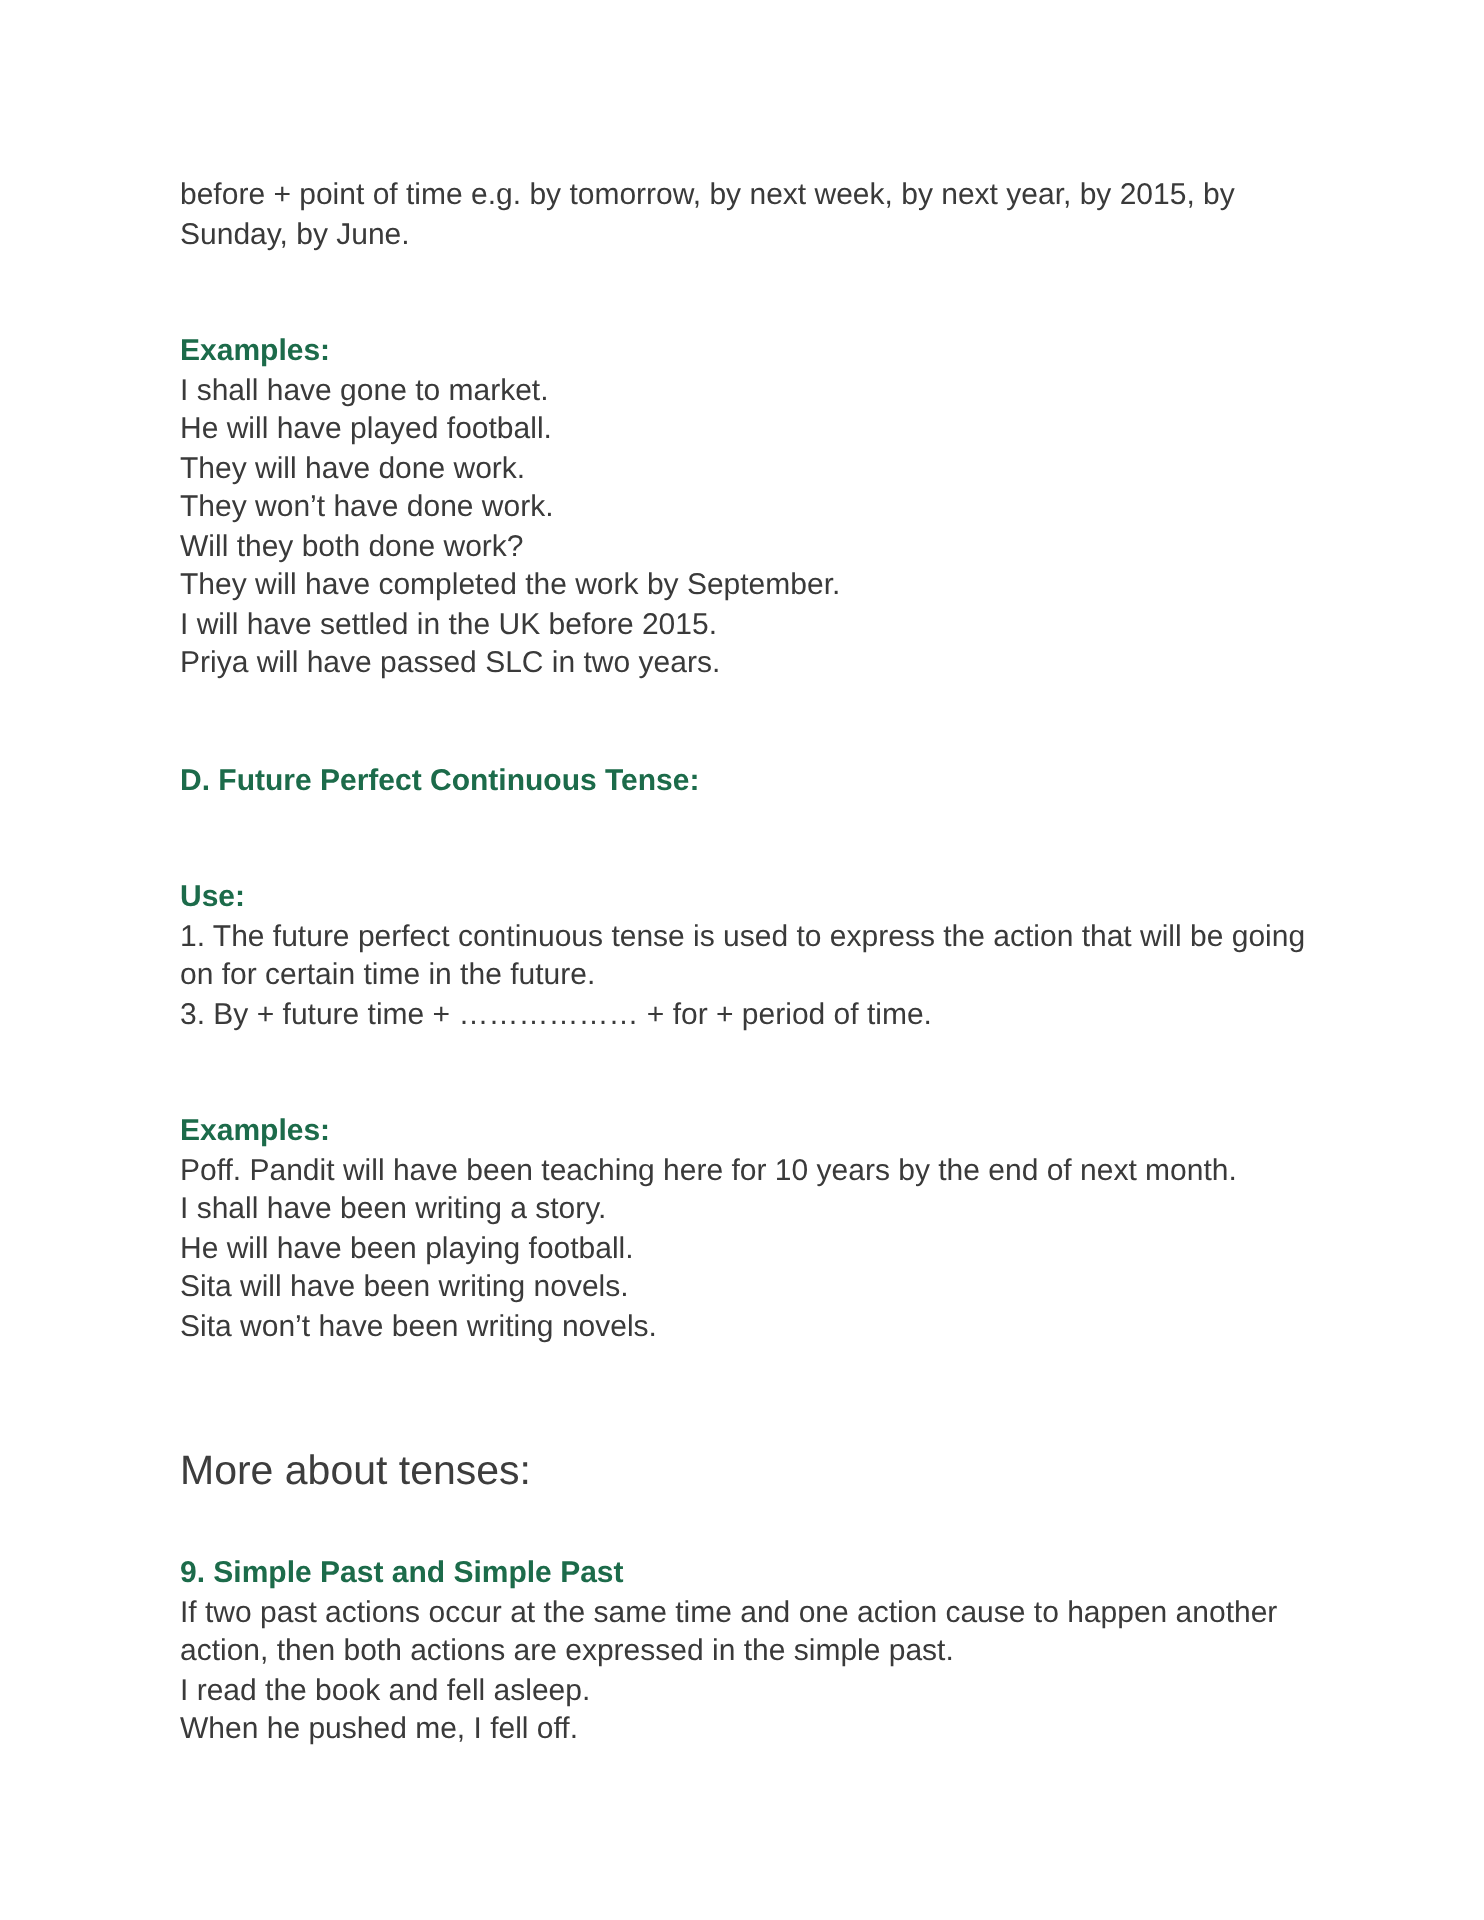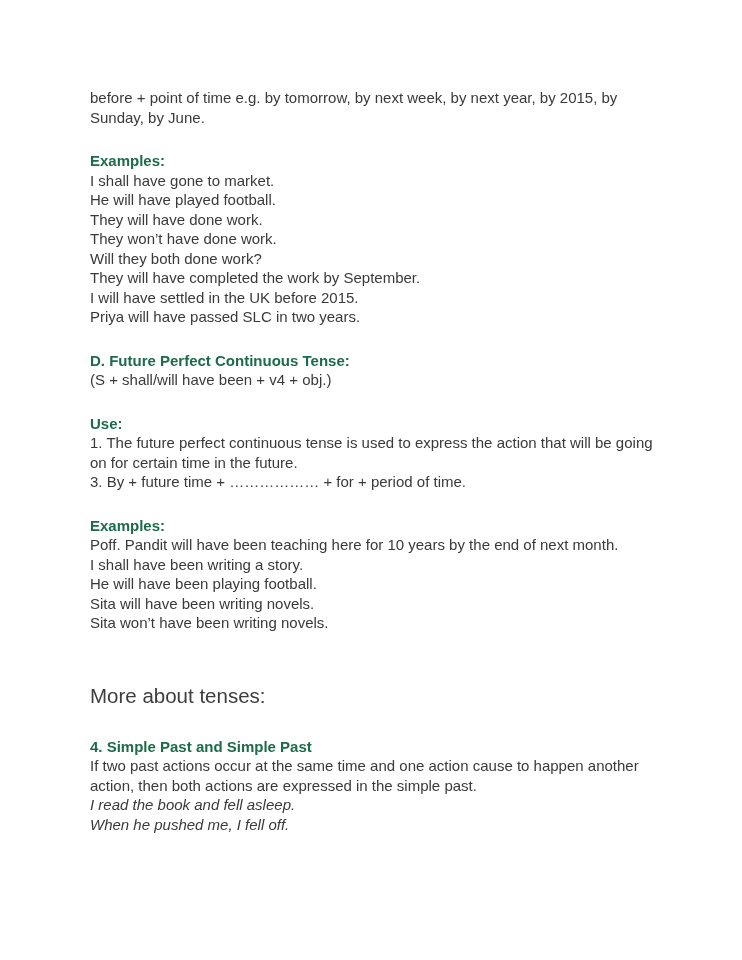--- a/index.html
+++ b/index.html
@@ -17,66 +17,65 @@
     overflow: hidden;
   }
   .line { white-space: nowrap; }
   .green-heading {
     color: var(--heading, #1c6b4a);
     font-weight: 700;
     font-size: 15px;
     line-height: 19.5px;
     white-space: nowrap;
   }
-  .gap { margin-top: 24px; }
+  .gap { margin-top: 39px; }
   .more-title {
     font-size: 20.5px;
     line-height: 25px;
     font-weight: 400;
     color: var(--title, #3d3d3d);
     margin-top: 50px;
     white-space: nowrap;
   }
   .sub-gap { margin-top: 29px; }
-  .italic { font-style: italic; }
+  .italic { }
 </style>
 </head>
 <body>
 
 <div class="page">
 
   <div class="line">before + point of time e.g. by tomorrow, by next week, by next year, by 2015, by</div>
   <div class="line">Sunday, by June.</div>
 
   <div class="green-heading gap">Examples:</div>
   <div class="line">I shall have gone to market.</div>
   <div class="line">He will have played football.</div>
   <div class="line">They will have done work.</div>
   <div class="line">They won’t have done work.</div>
   <div class="line">Will they both done work?</div>
   <div class="line">They will have completed the work by September.</div>
   <div class="line">I will have settled in the UK before 2015.</div>
   <div class="line">Priya will have passed SLC in two years.</div>
 
   <div class="green-heading gap">D. Future Perfect Continuous Tense:</div>
-  <div class="line">(S + shall/will have been + v4 + obj.)</div>
 
   <div class="green-heading gap">Use:</div>
   <div class="line">1. The future perfect continuous tense is used to express the action that will be going</div>
   <div class="line">on for certain time in the future.</div>
   <div class="line">3. By + future time + ……………… + for + period of time.</div>
 
   <div class="green-heading gap">Examples:</div>
   <div class="line">Poff. Pandit will have been teaching here for 10 years by the end of next month.</div>
   <div class="line">I shall have been writing a story.</div>
   <div class="line">He will have been playing football.</div>
   <div class="line">Sita will have been writing novels.</div>
   <div class="line">Sita won’t have been writing novels.</div>
 
   <div class="more-title">More about tenses:</div>
 
-  <div class="green-heading sub-gap">4. Simple Past and Simple Past</div>
+  <div class="green-heading sub-gap">9. Simple Past and Simple Past</div>
   <div class="line">If two past actions occur at the same time and one action cause to happen another</div>
   <div class="line">action, then both actions are expressed in the simple past.</div>
   <div class="line italic">I read the book and fell asleep.</div>
   <div class="line italic">When he pushed me, I fell off.</div>
 
 </div>
 
 </body></html>

